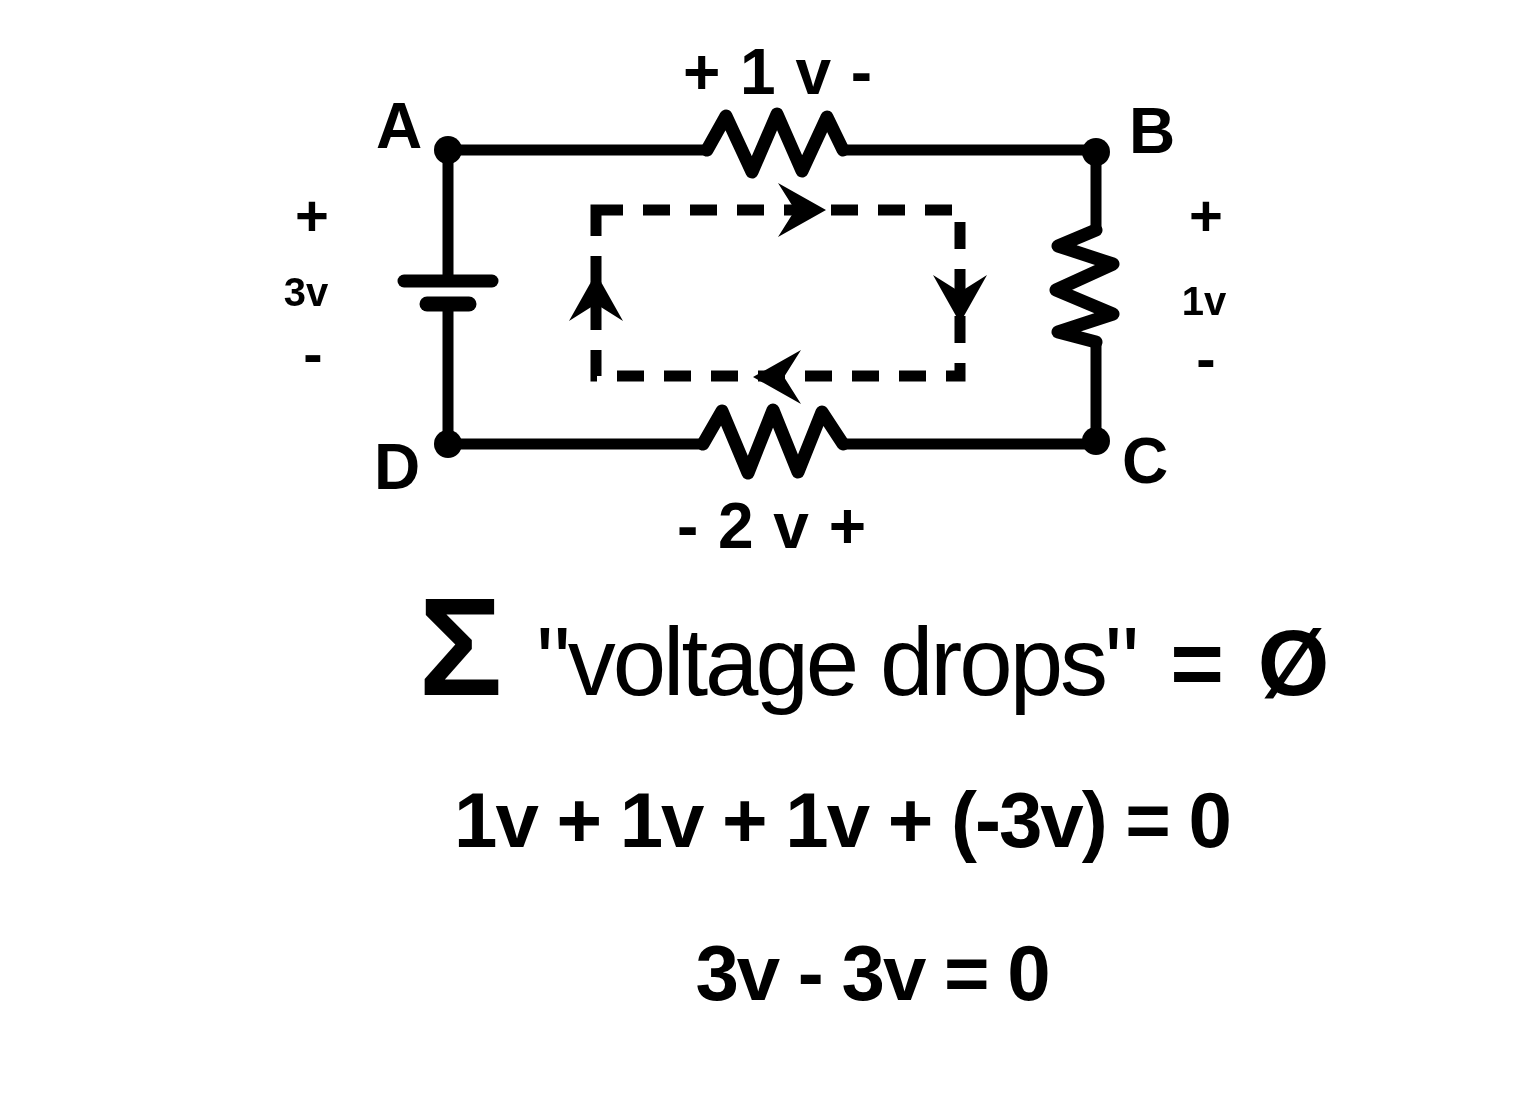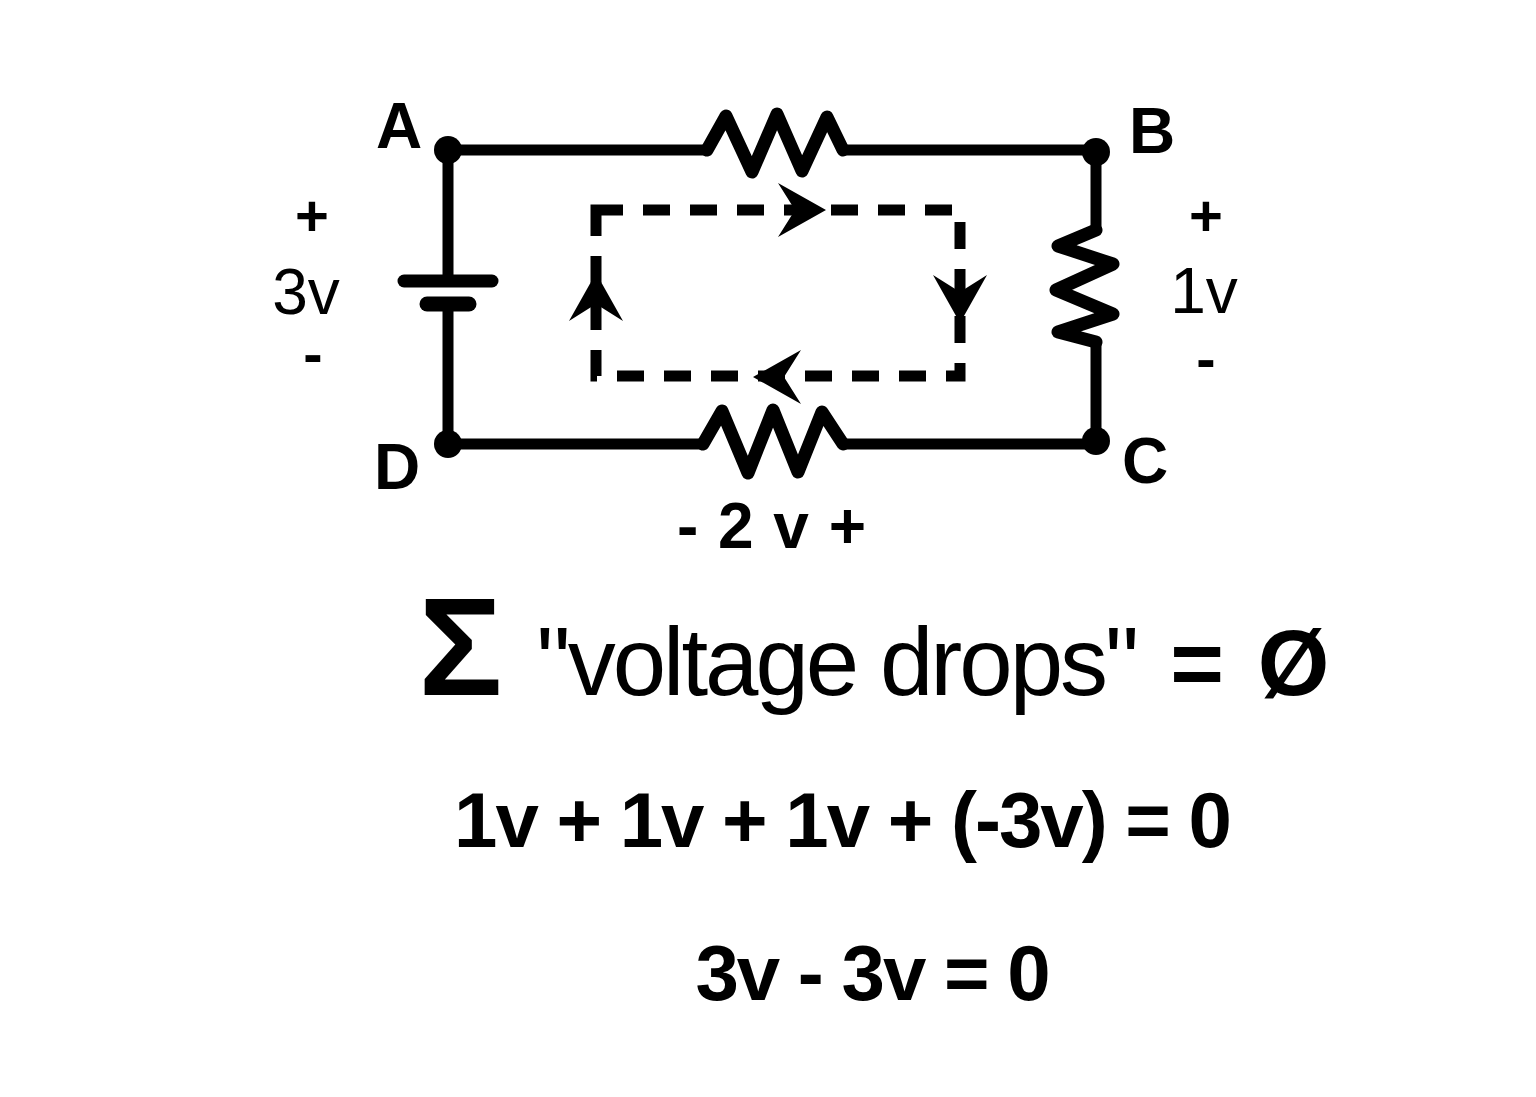--- a/index.html
+++ b/index.html
@@ -16,21 +16,21 @@
   .lbl{
     position:absolute;
     transform:translate(-50%,-50%);
     line-height:1;
     white-space:nowrap;
     color:#000;
   }
   .node-lbl{font-size:64px;font-weight:900;}
   .vlabel{font-size:64px;font-weight:900;letter-spacing:1px;}
   .sign{font-size:58px;font-weight:900;}
-  .val{font-size:64px;font-weight:400;}
+  .val{font-size:40px;font-weight:700;}
   .eq-row{
     position:absolute;left:0;width:100%;
     text-align:center;font-weight:900;line-height:1;color:#000;
   }
   .eq-kvl{
     top:577px;
     display:flex;justify-content:center;align-items:baseline;
     gap:34px;padding-left:106px;
   }
   .sigma{font-size:140px;font-weight:900;}
@@ -84,28 +84,29 @@
       <path transform="translate(753,377) rotate(180)" d="M0,0 L-48,-27 L-31,0 L-48,27 Z"></path>
       <path transform="translate(596,273) rotate(270)" d="M0,0 L-48,-27 L-31,0 L-48,27 Z"></path>
     </g>
   </svg>
 
   <div class="lbl node-lbl" style="left:399px;top:126px">A</div>
   <div class="lbl node-lbl" style="left:1152px;top:131px">B</div>
   <div class="lbl node-lbl" style="left:1145px;top:461px">C</div>
   <div class="lbl node-lbl" style="left:397px;top:467px">D</div>
 
+  <div class="lbl vlabel" style="left:778px;top:72px">+ 1 v -</div>
   <div class="lbl vlabel" style="left:772px;top:526px">- 2 v +</div>
 
   <div class="lbl sign" style="left:312px;top:216px">+</div>
   <div class="lbl val" style="left:306px;top:292px">3v</div>
   <div class="lbl sign" style="left:313px;top:354px">-</div>
 
   <div class="lbl sign" style="left:1206px;top:216px">+</div>
-  <div class="lbl val" style="left:1204px;top:291px">1v</div>
+  <div class="lbl val" style="left:1204px;top:301px">1v</div>
   <div class="lbl sign" style="left:1206px;top:359px">-</div>
 
   <div class="eq-row eq-kvl">
     <span class="sigma">Σ</span>
     <span class="phrase">"voltage drops"</span>
     <span class="kvl-eq">=</span>
     <span class="kvl-zero">Ø</span>
   </div>
 
   <div class="eq-row eq-line2">1v + 1v + 1v + (-3v) = 0</div>

